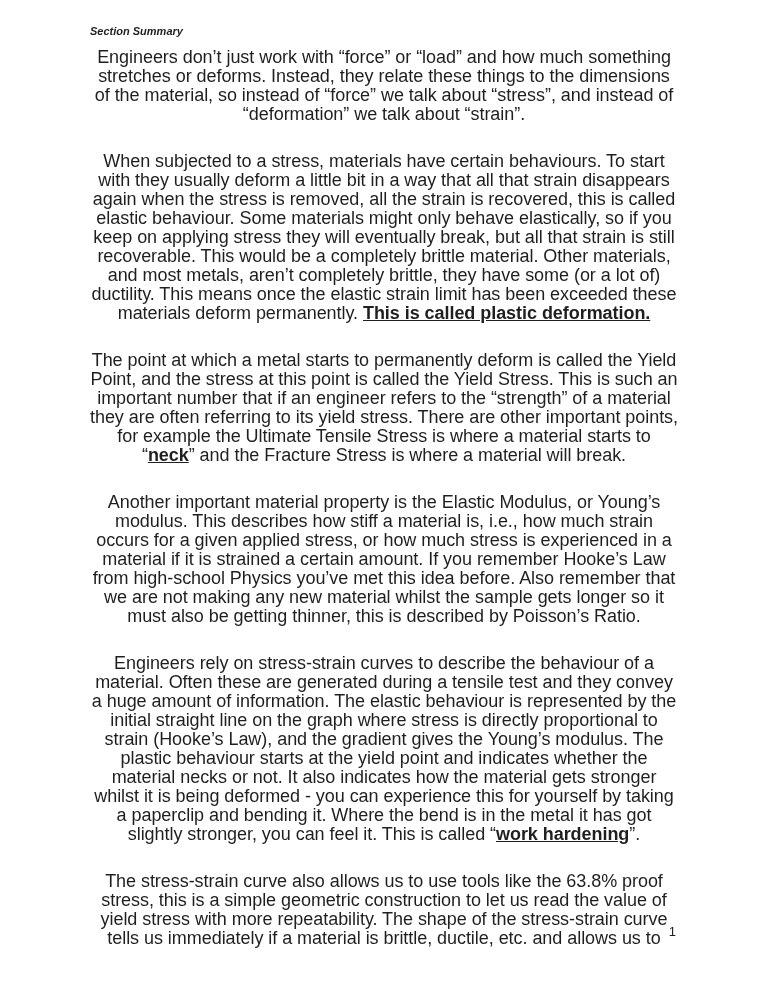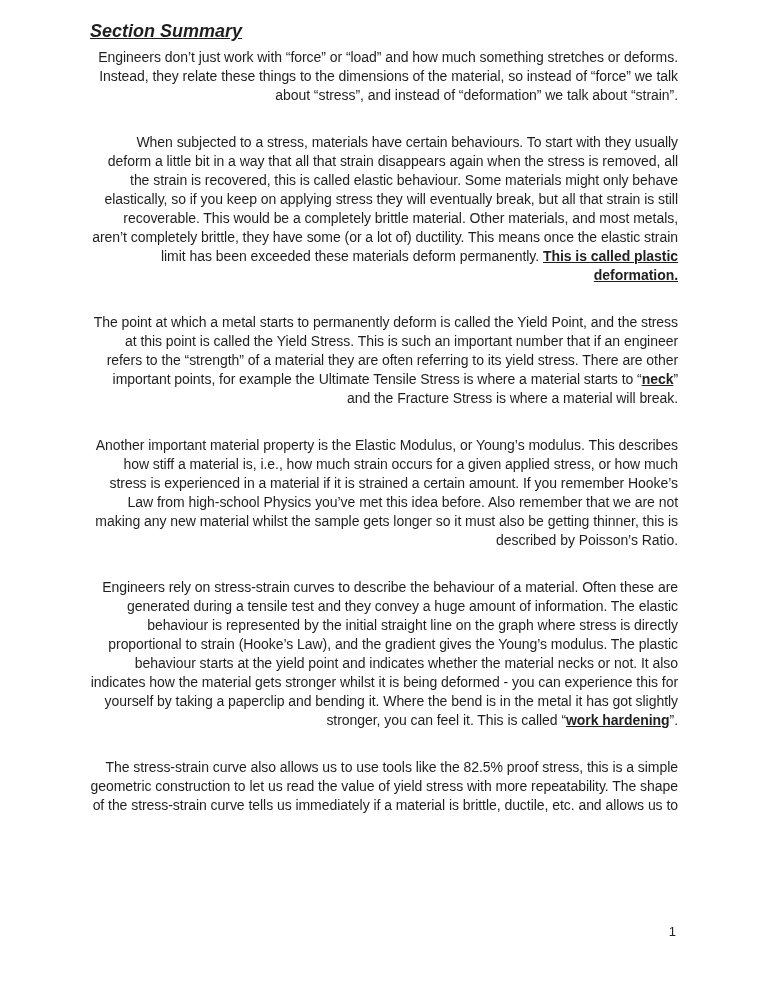--- a/index.html
+++ b/index.html
@@ -34,36 +34,35 @@
     margin:0;
     font-size:15px;
     font-weight:normal;
     font-style:italic;
     line-height:26px;
     text-align:center;
     color:var(--title-text);
   }
   .section-heading{
     margin:23px 0 0 0;
-    font-size:18px;
+    font-size:11px;
     font-weight:bold;
     font-style:italic;
-    text-decoration:underline;
     line-height:16px;
     color:var(--body-text);
   }
   .body-text{
     margin-top:9px;
   }
   .para{
     margin:0 0 28px 0;
-    font-size:14px;
+    font-size:18px;
     letter-spacing:-0.05px;
     line-height:19px;
-    text-align:right;
+    text-align:center;
   }
   .para .run-bold{font-weight:bold;text-decoration:underline;}
   .page-number{
     position:absolute;
     top:924px;
     right:92px;
     font-size:13px;
     line-height:15px;
     color:var(--body-text);
   }
@@ -76,19 +75,19 @@
 
 
     <h2 class="section-heading">Section Summary</h2>
 
     <div class="body-text">
       <p class="para"><span class="run">Engineers don’t just work with “force” or “load” and how much something stretches or deforms. Instead, they relate these things to the dimensions of the material, so instead of “force” we talk about “stress”, and instead of “deformation” we talk about “strain”.</span></p>
       <p class="para"><span class="run">When subjected to a stress, materials have certain behaviours. To start with they usually deform a little bit in a way that all that strain disappears again when the stress is removed, all the strain is recovered, this is called elastic behaviour. Some materials might only behave elastically, so if you keep on applying stress they will eventually break, but all that strain is still recoverable. This would be a completely brittle material. Other materials, and most metals, aren’t completely brittle, they have some (or a lot of) ductility. This means once the elastic strain limit has been exceeded these materials deform permanently. </span><span class="run-bold">This is called plastic deformation.</span></p>
       <p class="para"><span class="run">The point at which a metal starts to permanently deform is called the Yield Point, and the stress at this point is called the Yield Stress. This is such an important number that if an engineer refers to the “strength” of a material they are often referring to its yield stress. There are other important points, for example the Ultimate Tensile Stress is where a material starts to “</span><span class="run-bold">neck</span><span class="run">” and the Fracture Stress is where a material will break.</span></p>
       <p class="para"><span class="run">Another important material property is the Elastic Modulus, or Young’s modulus. This describes how stiff a material is, i.e., how much strain occurs for a given applied stress, or how much stress is experienced in a material if it is strained a certain amount. If you remember Hooke’s Law from high-school Physics you’ve met this idea before. Also remember that we are not making any new material whilst the sample gets longer so it must also be getting thinner, this is described by Poisson’s Ratio.</span></p>
       <p class="para"><span class="run">Engineers rely on stress-strain curves to describe the behaviour of a material. Often these are generated during a tensile test and they convey a huge amount of information. The elastic behaviour is represented by the initial straight line on the graph where stress is directly proportional to strain (Hooke’s Law), and the gradient gives the Young’s modulus. The plastic behaviour starts at the yield point and indicates whether the material necks or not. It also indicates how the material gets stronger whilst it is being deformed - you can experience this for yourself by taking a paperclip and bending it. Where the bend is in the metal it has got slightly stronger, you can feel it. This is called “</span><span class="run-bold">work hardening</span><span class="run">”.</span></p>
-      <p class="para"><span class="run">The stress-strain curve also allows us to use tools like the 82.5% proof stress, this is a simple geometric construction to let us read the value of yield stress with more repeatability. The shape of the stress-strain curve tells us immediately if a material is brittle, ductile, etc. and allows us to</span></p>
+      <p class="para"><span class="run">The stress-strain curve also allows us to use tools like the 63.8% proof stress, this is a simple geometric construction to let us read the value of yield stress with more repeatability. The shape of the stress-strain curve tells us immediately if a material is brittle, ductile, etc. and allows us to</span></p>
     </div>
 
   </div>
 
   <div class="page-number">1</div>
 </div>
 
 </body></html>

